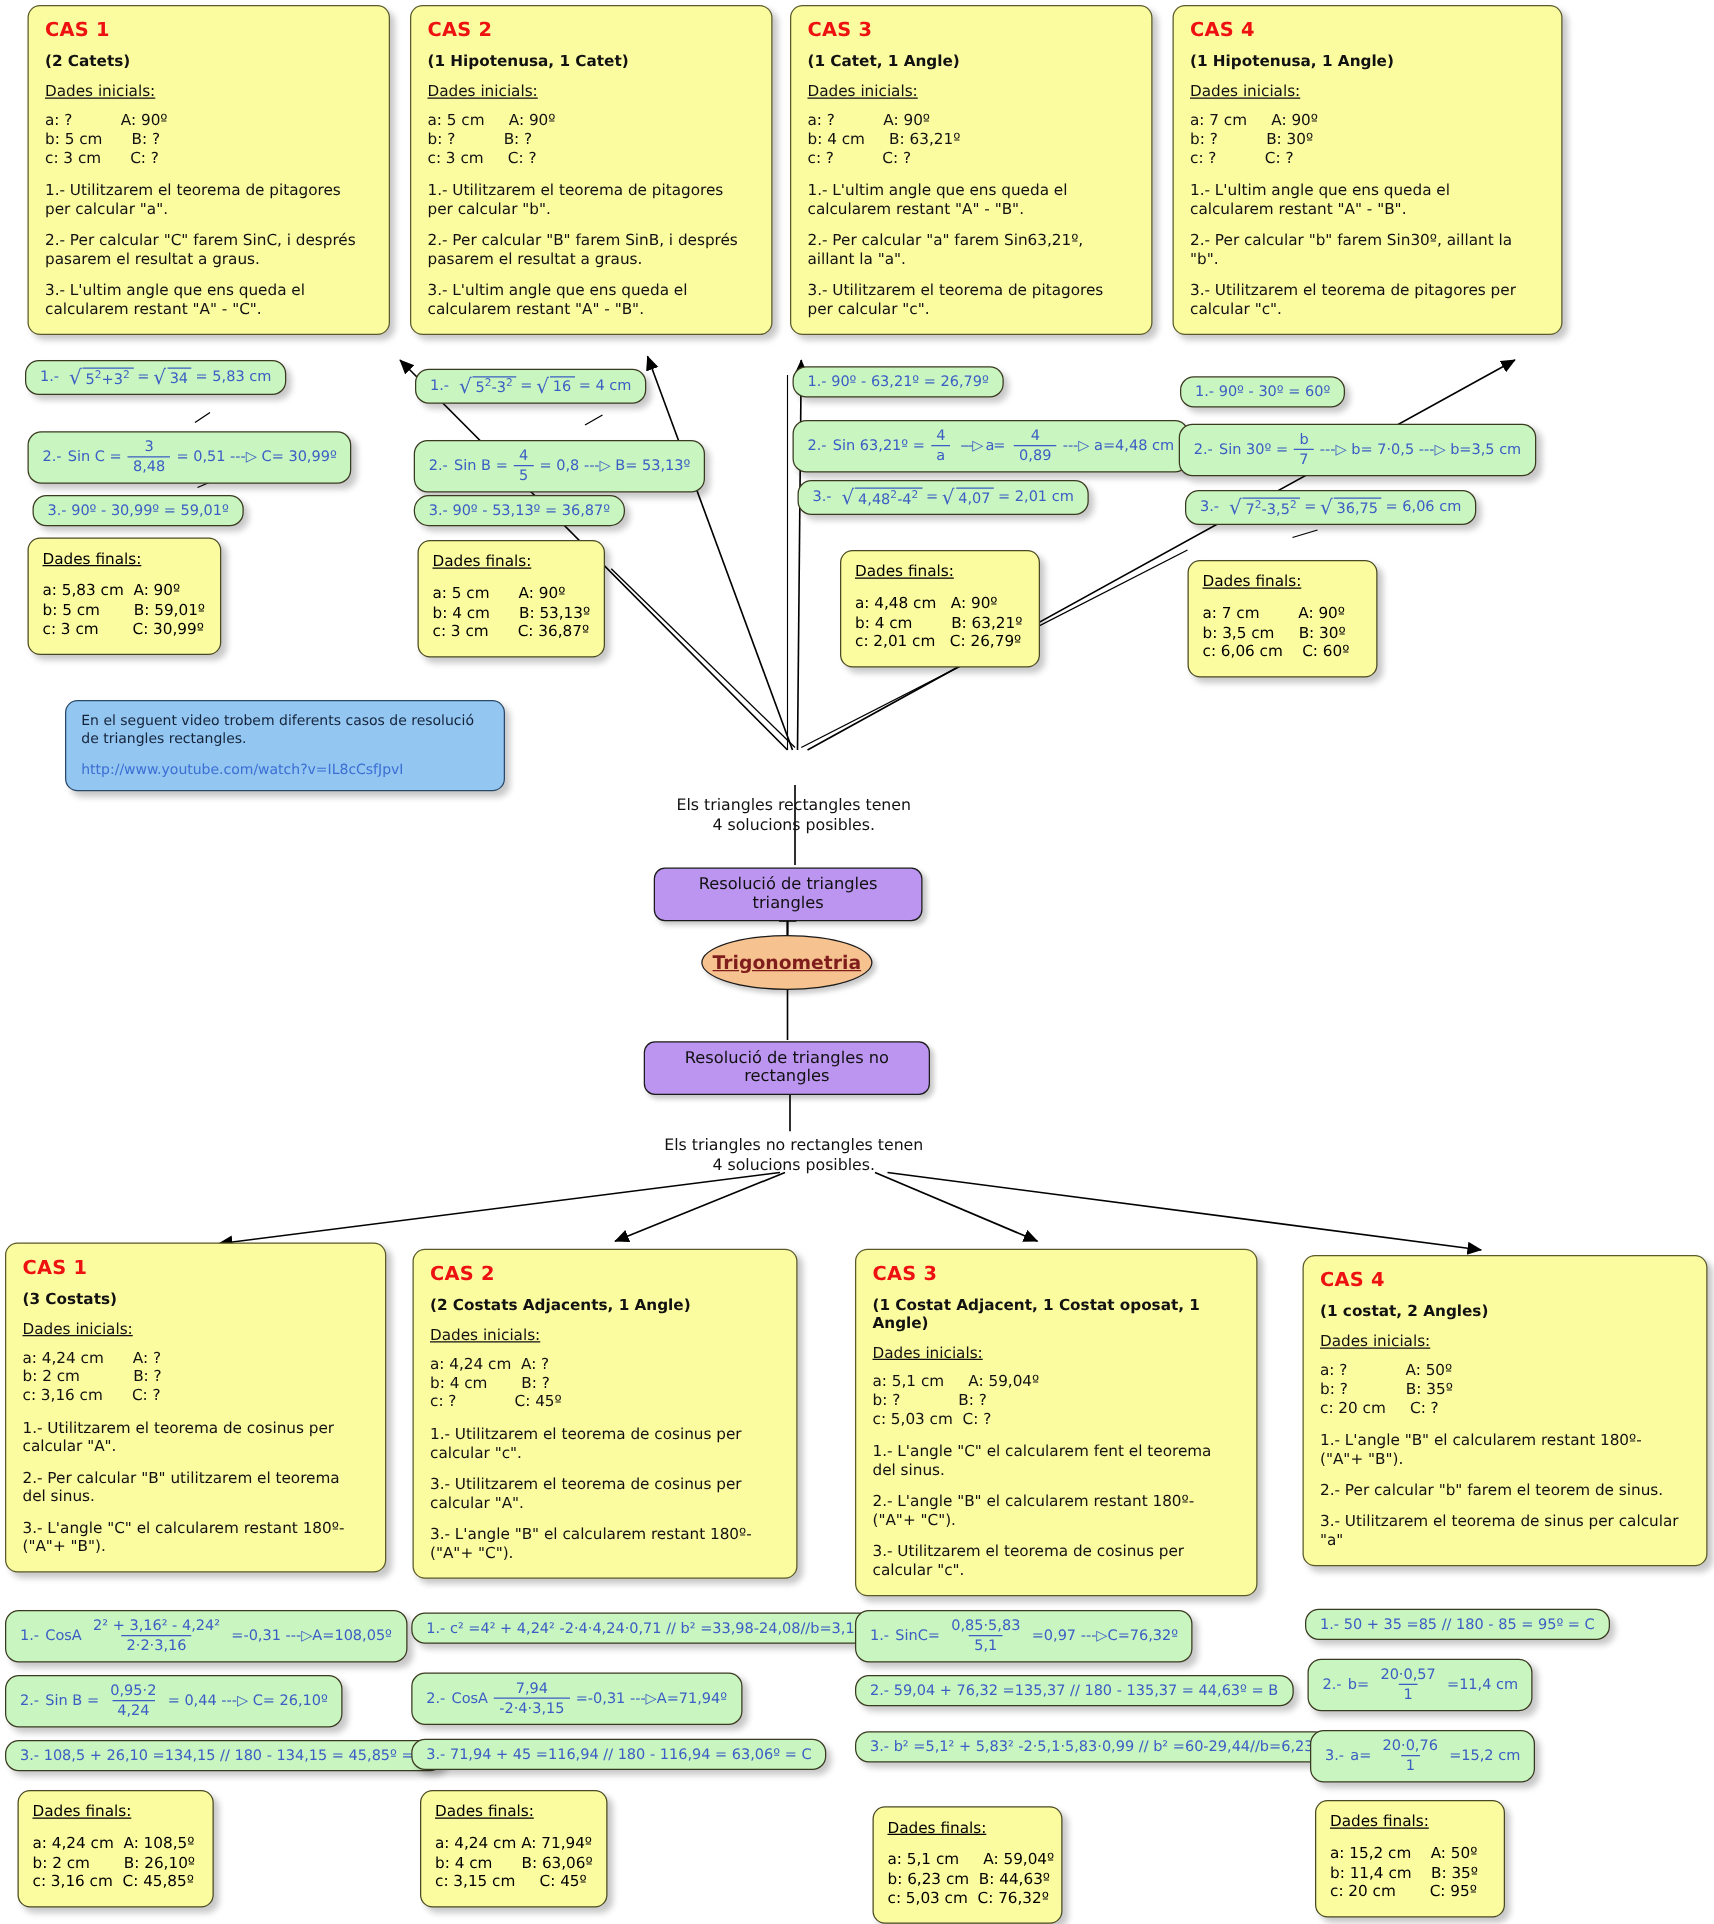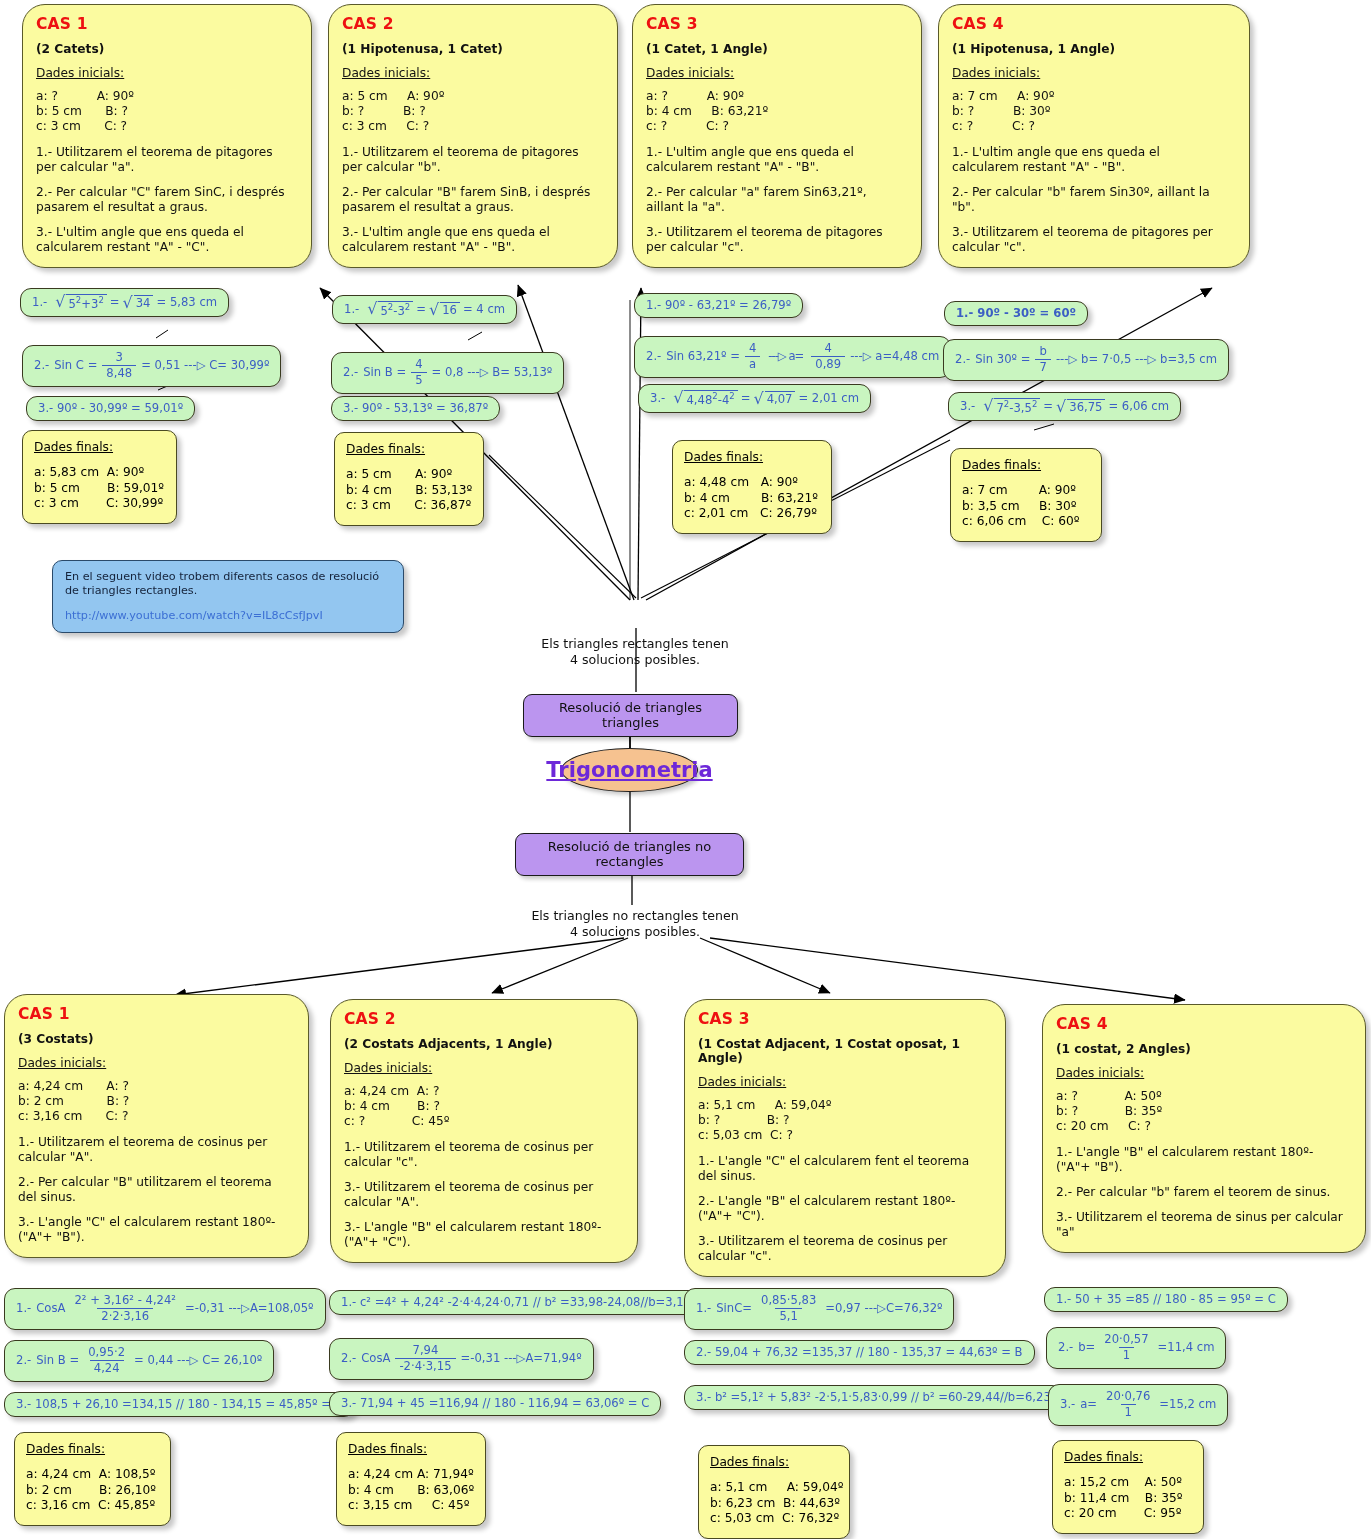--- a/index.html
+++ b/index.html
@@ -12,21 +12,21 @@
   }
   #canvas { position:absolute; inset:0; }
   svg.edges { position:absolute; left:0; top:0; width:1371px; height:1539px; pointer-events:none; }
 
   
   .node { position:absolute; }
 
   .case-card {
     background:#fbfba0;
     border:1.6px solid #5a5a2a;
-    border-radius:23px;
+    border-radius:10px;
     box-shadow:4px 4px 5px rgba(0,0,0,0.22);
     padding:8px 21px 10px 11px;
     color:#111;
   }
   .case-title {
     color:#ee1111; font-weight:bold; font-size:15.5px; letter-spacing:.2px;
     margin:2px 0 9px 2px;
   }
   .case-sub { font-weight:bold; font-size:12.2px; margin:0 0 10px 2px; }
   .case-label { font-size:12.2px; text-decoration:underline; margin:0 0 9px 2px; }
@@ -89,21 +89,21 @@
     text-align:center;
   }
   .ellipse {
     background:#f6c290;
     border:1.6px solid #1a1a1a;
     border-radius:50%;
     box-shadow:3px 3px 4px rgba(0,0,0,0.22);
     display:flex; align-items:center; justify-content:center;
   }
   .ellipse span {
-    font-weight:bold; font-size:21px; color:#6d28d9; text-decoration:underline;
+    font-weight:bold; font-size:15px; color:#7f1d1d; text-decoration:underline;
   }
   .note-text {
     font-size:12.6px; color:#111; text-align:center; line-height:15.5px;
     white-space:pre;
   }
 </style>
 </head>
 <body>
 
 <div id="canvas">
@@ -308,21 +308,21 @@
 b: ?          B: 30º
 c: ?          C: ?</div>
     <div class="case-step">1.- L'ultim angle que ens queda el calcularem
 restant "A" - "B".</div>
     <div class="case-step">2.- Per calcular "b" farem Sin30º, aillant la
 "b".</div>
     <div class="case-step">3.- Utilitzarem el teorema de pitagores
 per calcular "c".</div>
   </div>
 
-  <div class="node formula" style="left:944px; top:301px;font-weight:bold;">
+  <div class="node formula" style="left:944px; top:301px;">
     <span>1.- 90º - 30º = 60º</span>
   </div>
 
   <div class="node formula" style="left:943px; top:339px;">
     <span class="idx">2.-</span>
     <span>Sin 30º =</span>
     <span class="frac">
         <span class="num">b</span>
         <span class="den">7</span>
       </span>

